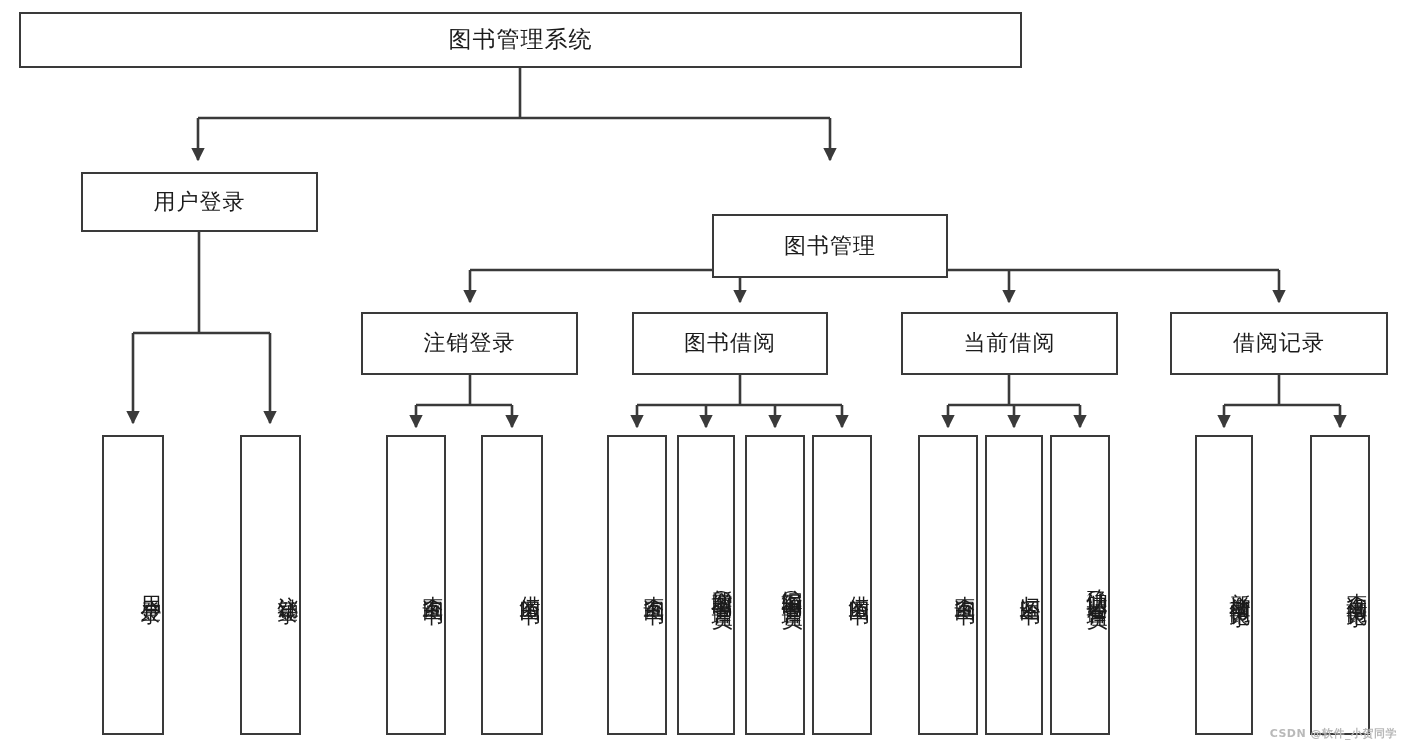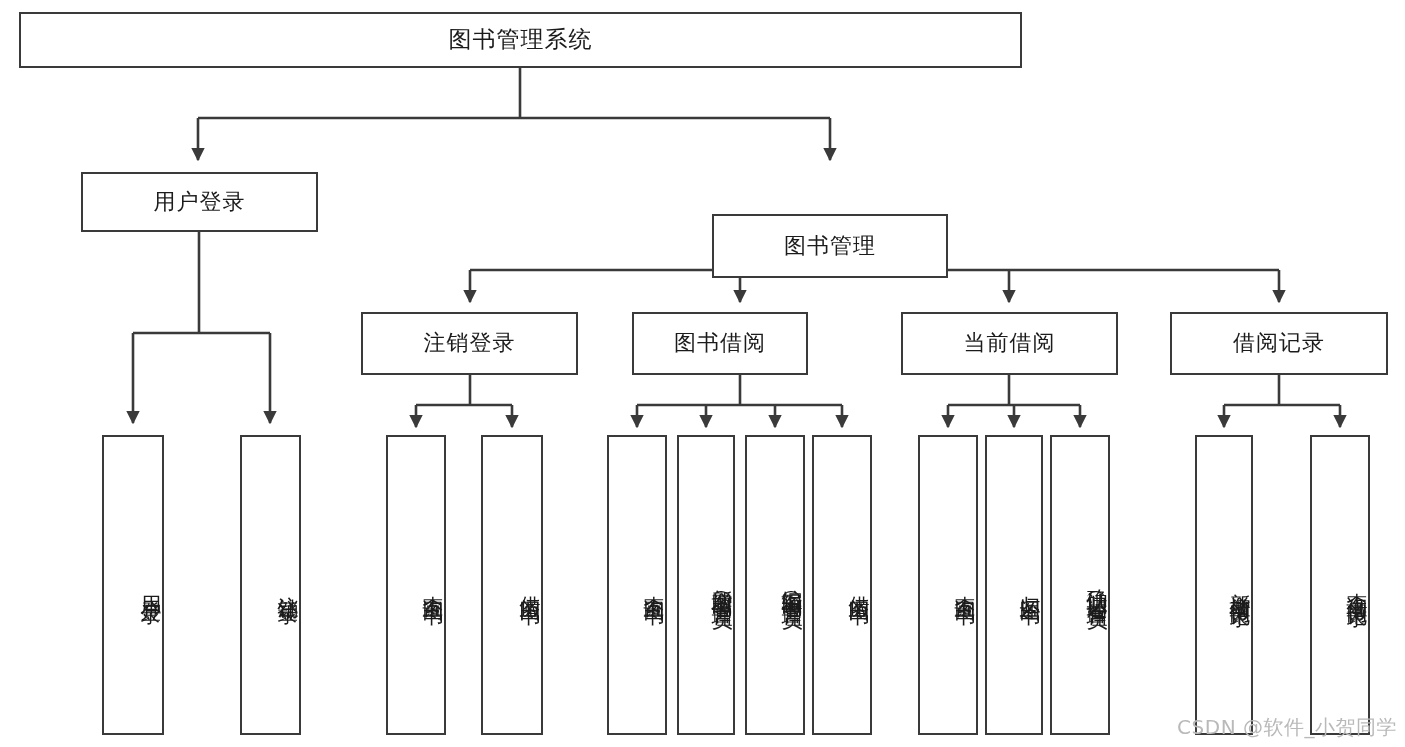--- a/index.html
+++ b/index.html
@@ -55,25 +55,26 @@
   }
   .node.v .vlabel {
     writing-mode: vertical-rl;
     text-orientation: upright;
     white-space: nowrap;
   }
   .watermark {
     position: absolute;
     right: 8px;
     bottom: 6px;
-    font-size: 20px;
+    font-size: 11px;
     color: #b9b9b9;
     letter-spacing: 0.5px;
     white-space: nowrap;
     font-family: "DejaVu Sans", "Liberation Sans", sans-serif;
+    font-weight: bold;
   }
 </style>
 </head>
 <body>
 
 <div id="canvas">
 
   <svg id="edges" viewBox="0 0 1405 747" width="1405" height="747">
     <defs>
       <marker id="arrow" viewBox="0 0 10 10" refX="9" refY="5" markerWidth="5.2" markerHeight="5.2" orient="auto-start-reverse">
@@ -133,21 +134,21 @@
   </div>
 
   <div class="node h" style="left:712px; top:169px; width:236px; height:64px;margin-top:45px;">
     <span>图书管理</span>
   </div>
 
   <div class="node h" style="left:361px; top:312px; width:217px; height:63px;">
     <span>注销登录</span>
   </div>
 
-  <div class="node h" style="left:632px; top:312px; width:176px; height:63px;">
+  <div class="node h" style="left:632px; top:312px; width:196px; height:63px;">
     <span>图书借阅</span>
   </div>
 
   <div class="node h" style="left:901px; top:312px; width:217px; height:63px;">
     <span>当前借阅</span>
   </div>
 
   <div class="node h" style="left:1170px; top:312px; width:218px; height:63px;">
     <span>借阅记录</span>
   </div>

